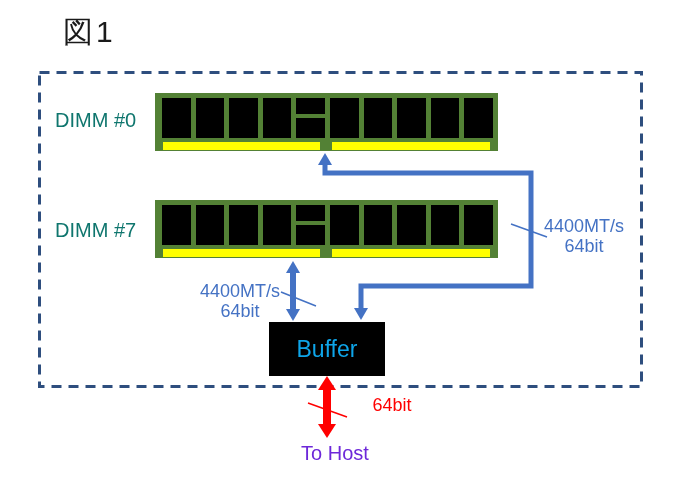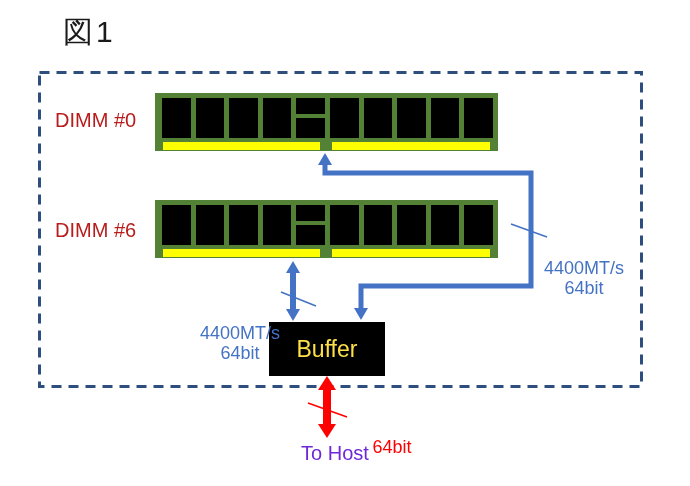--- a/index.html
+++ b/index.html
@@ -2,21 +2,21 @@
 <html style="--accent-blue: #4472C4; --pcb-green: #538135; --contact-yellow: #FFFF00; --chip-black: #000000; --host-red: #FF0000; --border-navy: #2E4E7E;"><head>
 <meta charset="utf-8">
 <style>
   html,body{margin:0;padding:0;background:#fff;}
   #stage{
     position:relative;width:663px;height:486px;background:#fff;overflow:hidden;
     font-family:"Liberation Sans","DejaVu Sans",sans-serif;
   }
   .abs{position:absolute;}
   #title{left:63px;top:12px;font-size:30px;color:#1a1a1a;letter-spacing:3px;}
-  .dimm-label{font-size:20px;color:#b91c1c;white-space:nowrap;}
+  .dimm-label{font-size:20px;color:#0f766e;white-space:nowrap;}
   #dimm0-label{left:55px;top:109px;}
   #dimm1-label{left:55px;top:219px;}
   .dimm-module{
     width:343px;height:58px;background:var(--pcb-green);
   }
   #dimm0-module{left:155px;top:93px;}
   #dimm1-module{left:155px;top:200px;}
   .chip-row{
     position:absolute;left:7px;top:5px;right:5px;height:40px;
     display:flex;gap:5px;
@@ -30,25 +30,25 @@
     position:absolute;left:8px;right:8px;bottom:1px;height:8px;
     background:var(--contact-yellow);
   }
   .pin-notch{
     position:absolute;left:157px;width:12px;top:0;bottom:0;
     background:var(--pcb-green);
   }
   #buffer-box{
     left:269px;top:322px;width:116px;height:54px;background:var(--chip-black);
     display:flex;align-items:center;justify-content:center;
-    color:#fde047;font-size:23px;
+    color:#0ea5e9;font-size:23px;
   }
   .link-label{
     text-align:center;transform:translateX(-50%);
-    font-size:18px;line-height:20px;white-space:nowrap;margin-top:42px;
+    font-size:18px;line-height:20px;white-space:nowrap;
   }
   .blue-text{color:var(--accent-blue);}
   .red-text{color:var(--host-red);}
   #label-dimm1-link{left:240px;top:281px;}
   #label-dimm0-link{left:584px;top:216px;}
   #label-host-link{left:392px;top:395px;}
   #to-host{left:335px;top:442px;font-size:20px;color:#6d28d9;
     transform:translateX(-50%);white-space:nowrap;}
   #overlay{position:absolute;left:0;top:0;pointer-events:none;}
   .stroke-blue{stroke:var(--accent-blue);fill:none;}
@@ -78,21 +78,21 @@
     <path d="M327 386 L327 428" class="stroke-red" stroke-width="8"></path>
     <polygon points="327,376 318,390 336,390" class="fill-red"></polygon>
     <polygon points="327,438 318,424 336,424" class="fill-red"></polygon>
 
     <path d="M281 292 L316 306" class="stroke-blue" stroke-width="1.5"></path>
     <path d="M511 224 L547 237" class="stroke-blue" stroke-width="1.5"></path>
     <path d="M308 403 L347 417" class="stroke-red" stroke-width="1.5"></path>
   </svg>
 
   <div class="abs dimm-label" id="dimm0-label">DIMM #0</div>
-  <div class="abs dimm-label" id="dimm1-label">DIMM #6</div>
+  <div class="abs dimm-label" id="dimm1-label">DIMM #7</div>
 
   <div class="abs dimm-module" id="dimm0-module">
     <div class="chip-row">
         <div class="chip"></div>
         <div class="chip"></div>
         <div class="chip"></div>
         <div class="chip"></div>
         <div class="chip split">
           <div class="half top"></div>
           <div class="half bot"></div>

